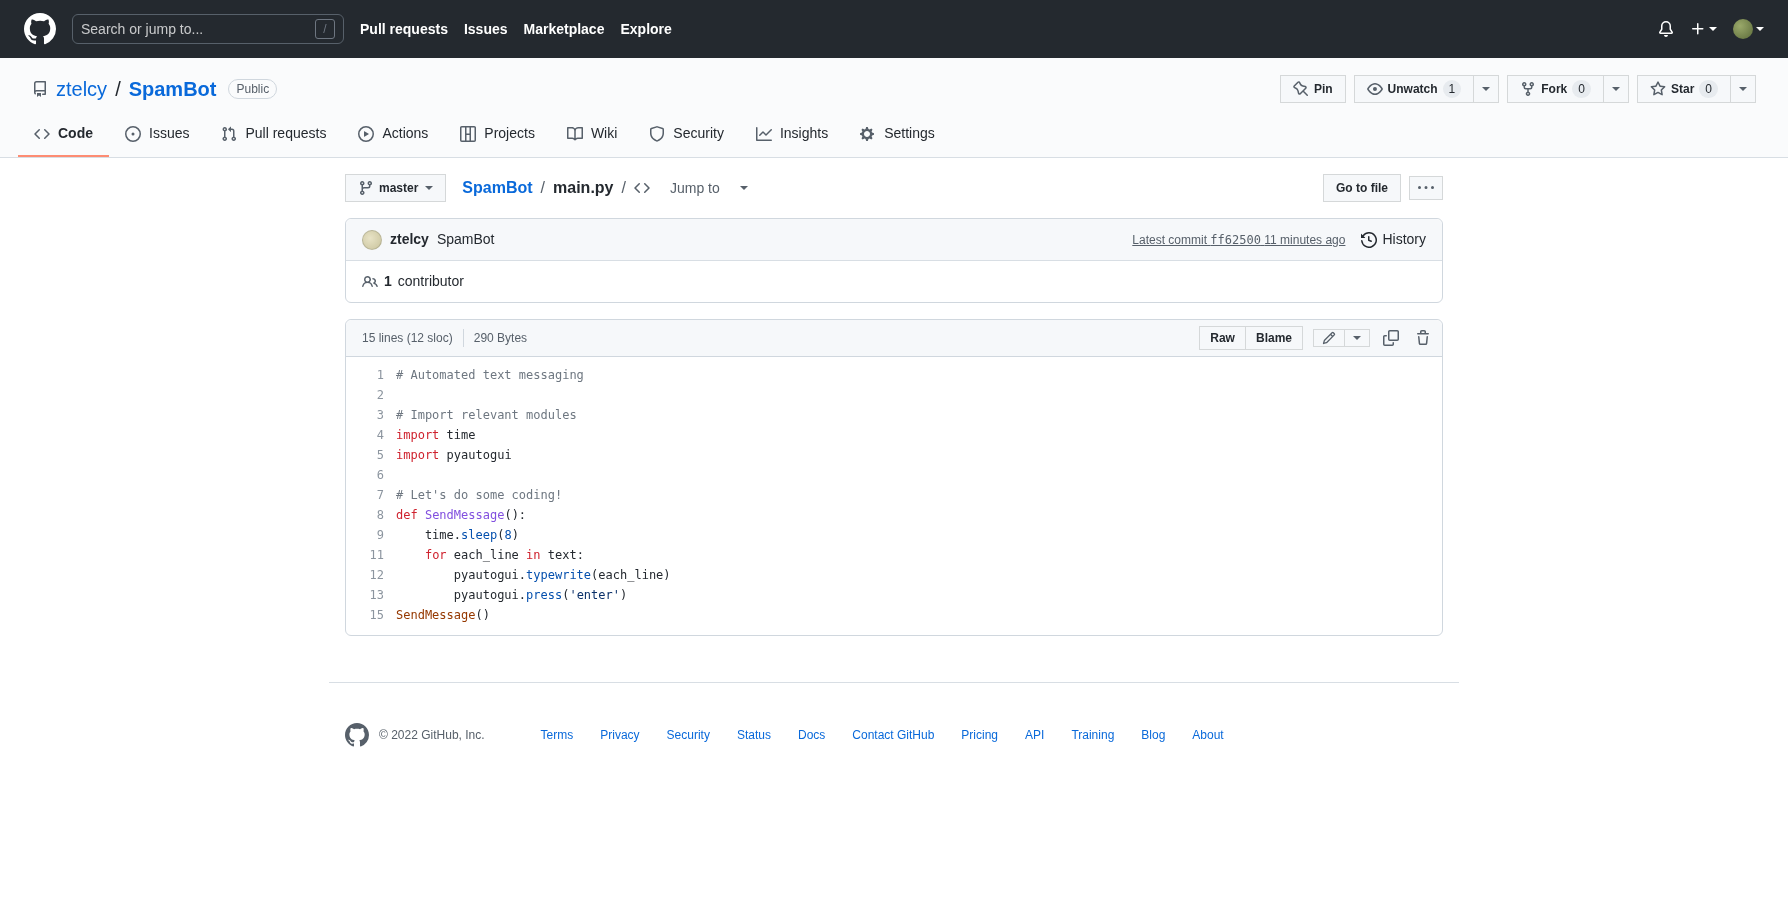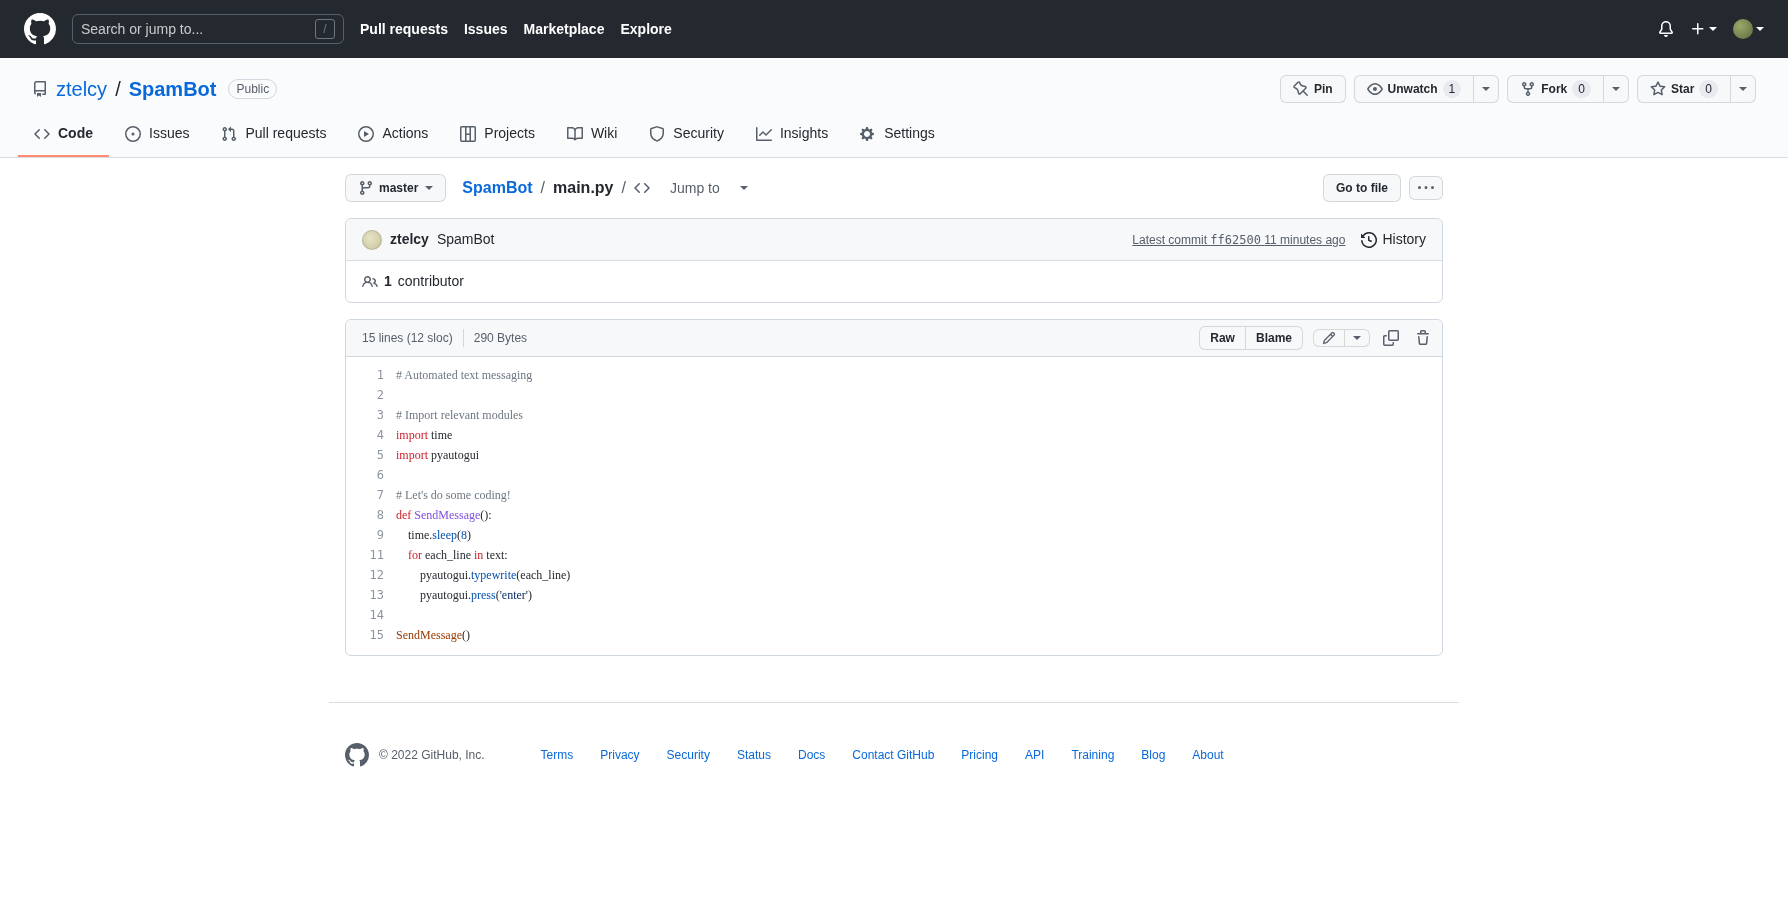--- a/index.html
+++ b/index.html
@@ -41,21 +41,21 @@
   .pagehead{ background:var(--pagehead-bg); border-bottom:1px solid var(--border-muted); }
   .repo-title-row{ display:flex; align-items:center; padding:16px 32px 10px; gap:8px; }
   .repo-title-row > svg{ color:var(--muted); }
   .repo-title-row .owner, .repo-title-row .repo-name{ color:var(--link); font-size:20px; line-height:1.3; }
   .repo-title-row .repo-name{ font-weight:600; }
   .title-sep{ font-size:20px; color:var(--text); }
   .visibility-badge{ border:1px solid var(--border); color:var(--muted); border-radius:2em; padding:0 7px;
     font-size:12px; font-weight:500; line-height:18px; margin-left:4px; align-self:center; }
   .repo-actions{ margin-left:auto; display:flex; gap:8px; align-items:center; }
   .gh-btn{ display:inline-flex; align-items:center; gap:5px; background:var(--btn-bg);
-    border:1px solid rgba(27,31,36,0.15); border-radius:6px; padding:3px 12px; font-size:12px; font-weight:600;
+    border:1px solid rgba(27,31,36,0.15); border-radius:0; padding:3px 12px; font-size:12px; font-weight:600;
     color:var(--text); line-height:20px; font-family:inherit; white-space:nowrap; }
   .gh-btn svg.octicon{ color:var(--muted); }
   .gh-btn .caret-down{ color:var(--muted); }
   .counter{ background:rgba(175,184,193,0.2); border-radius:2em; font-size:12px; font-weight:500;
     padding:0 6px; line-height:18px; }
   .btn-group{ display:inline-flex; }
   .btn-group .gh-btn:first-child{ border-top-right-radius:0; border-bottom-right-radius:0; }
   .btn-group .gh-btn:last-child{ border-top-left-radius:0; border-bottom-left-radius:0; margin-left:-1px; }
   .caret-btn{ padding:3px 8px; }
   .repo-tabs{ display:flex; padding:0 18px; }
@@ -100,21 +100,21 @@
   .file-actions{ margin-left:auto; display:flex; align-items:center; gap:10px; }
   .gh-btn.sm{ padding:1px 10px; }
   .gh-btn.sm.icon-btn{ padding:1px 8px; }
   .gh-btn.sm svg.octicon{ width:14px; height:14px; }
   .icon-only-btn{ background:none; border:none; color:var(--muted); padding:3px; display:inline-flex; font-family:inherit; }
 
   .code-body{ padding:8px 0 10px; overflow-x:auto; border-radius:0 0 6px 6px; }
   .code-line{ display:flex; line-height:20px; font-family:"DejaVu Sans Mono","Liberation Mono",monospace;
     font-size:12px; white-space:pre; }
   .line-num{ width:50px; min-width:50px; text-align:right; padding-right:12px; color:var(--line-number); }
-  .line-content{ flex:1; padding-right:16px;font-family:Liberation Serif, serif; }
+  .line-content{ flex:1; padding-right:16px; }
   .tok-p{ color:var(--text); }
   .tok-c{ color:var(--code-comment); }
   .tok-k{ color:var(--code-keyword); }
   .tok-f{ color:var(--code-function); }
   .tok-b{ color:var(--code-constant); }
   .tok-s{ color:var(--code-string); }
   .tok-v{ color:var(--code-variable); }
 
   
   .site-footer{ margin-top:46px; }
@@ -374,21 +374,20 @@
         <div class="code-line" data-interactable="false"><span class="line-num" data-interactable="true">3</span><span class="line-content" data-interactable="false"><span class="tok-c"># Import relevant modules</span></span></div>
         <div class="code-line" data-interactable="false"><span class="line-num" data-interactable="true">4</span><span class="line-content" data-interactable="false"><span class="tok-k">import</span><span class="tok-p"> time</span></span></div>
         <div class="code-line" data-interactable="false"><span class="line-num" data-interactable="true">5</span><span class="line-content" data-interactable="false"><span class="tok-k">import</span><span class="tok-p"> pyautogui</span></span></div>
         <div class="code-line" data-interactable="false"><span class="line-num" data-interactable="true">6</span><span class="line-content" data-interactable="false"></span></div>
         <div class="code-line" data-interactable="false"><span class="line-num" data-interactable="true">7</span><span class="line-content" data-interactable="false"><span class="tok-c"># Let's do some coding!</span></span></div>
         <div class="code-line" data-interactable="false"><span class="line-num" data-interactable="true">8</span><span class="line-content" data-interactable="false"><span class="tok-k">def</span><span class="tok-p"> </span><span class="tok-f">SendMessage</span><span class="tok-p">():</span></span></div>
         <div class="code-line" data-interactable="false"><span class="line-num" data-interactable="true">9</span><span class="line-content" data-interactable="false"><span class="tok-p">    time.</span><span class="tok-b">sleep</span><span class="tok-p">(</span><span class="tok-b">8</span><span class="tok-p">)</span></span></div>
         <div class="code-line" data-interactable="false"><span class="line-num" data-interactable="true">11</span><span class="line-content" data-interactable="false"><span class="tok-p">    </span><span class="tok-k">for</span><span class="tok-p"> each_line </span><span class="tok-k">in</span><span class="tok-p"> text:</span></span></div>
         <div class="code-line" data-interactable="false"><span class="line-num" data-interactable="true">12</span><span class="line-content" data-interactable="false"><span class="tok-p">        pyautogui.</span><span class="tok-b">typewrite</span><span class="tok-p">(each_line)</span></span></div>
         <div class="code-line" data-interactable="false"><span class="line-num" data-interactable="true">13</span><span class="line-content" data-interactable="false"><span class="tok-p">        pyautogui.</span><span class="tok-b">press</span><span class="tok-p">(</span><span class="tok-s">'enter'</span><span class="tok-p">)</span></span></div>
-        <div class="code-line" data-interactable="false"><span class="line-num" data-interactable="true">14</span><span class="line-content" data-interactable="false"></span></div>
         <div class="code-line" data-interactable="false"><span class="line-num" data-interactable="true">15</span><span class="line-content" data-interactable="false"><span class="tok-v">SendMessage</span><span class="tok-p">()</span></span></div>
       </div>
   </div>
 
 </main>
 
 <footer class="site-footer" data-interactable="false">
   <div class="footer-inner" data-interactable="false">
     <div class="footer-left" data-interactable="false">
       <svg class="octicon" data-interactable="true" viewBox="0 0 16 16" aria-hidden="true">

